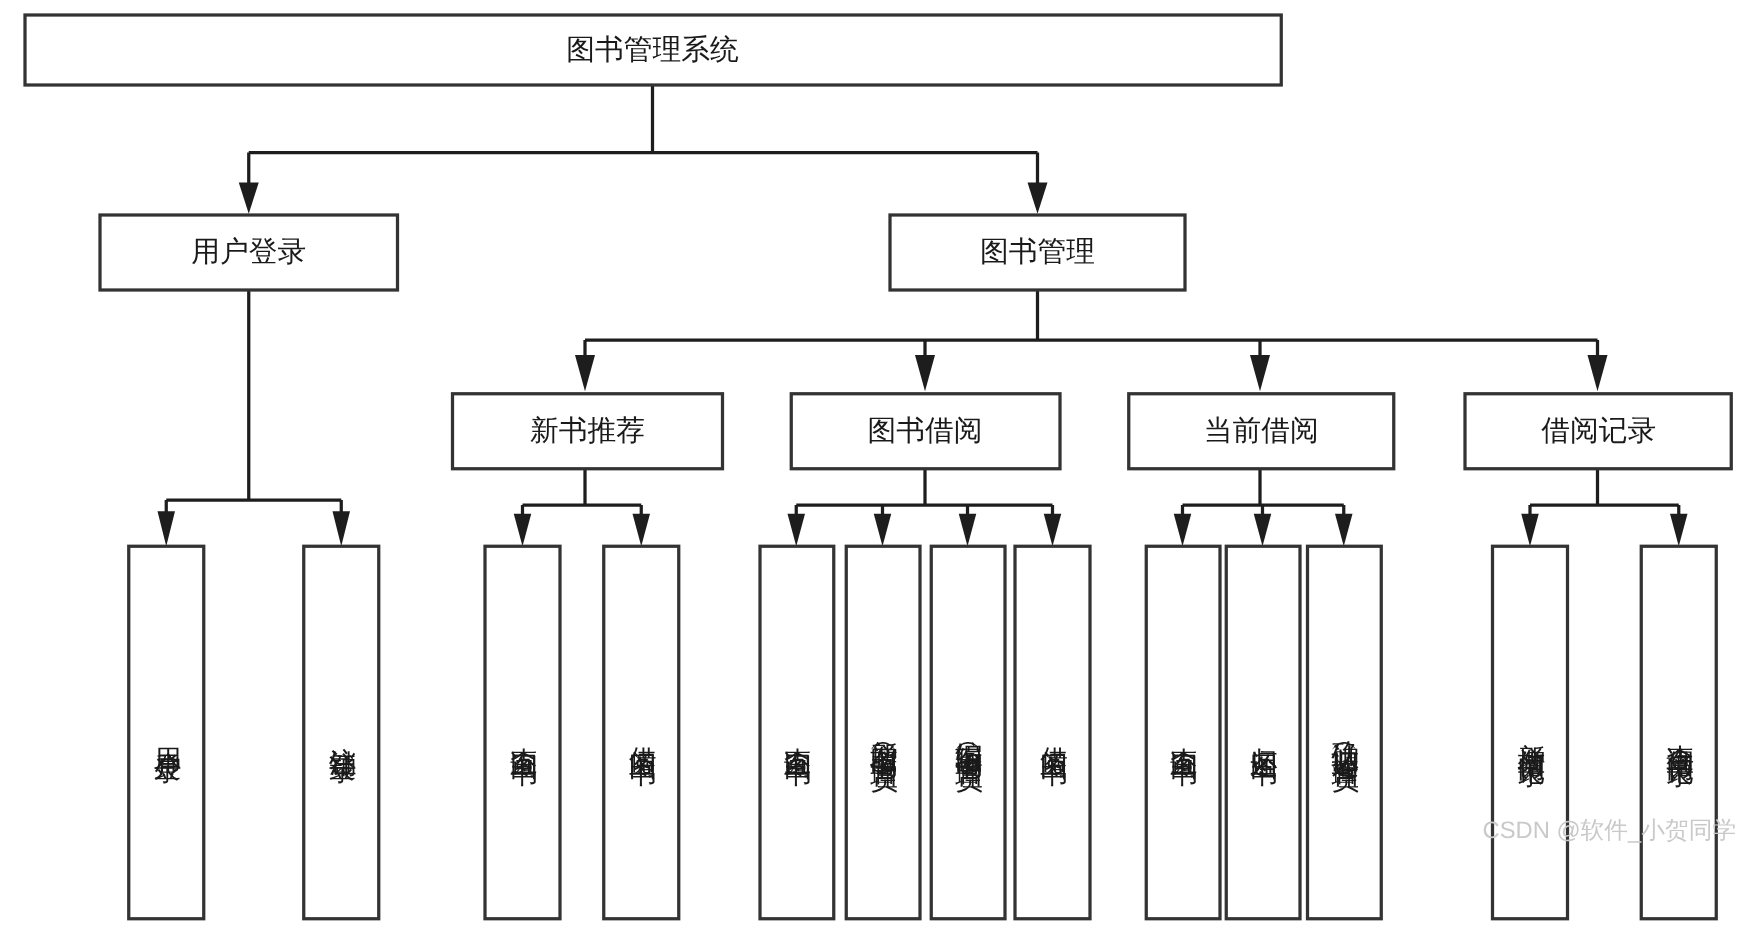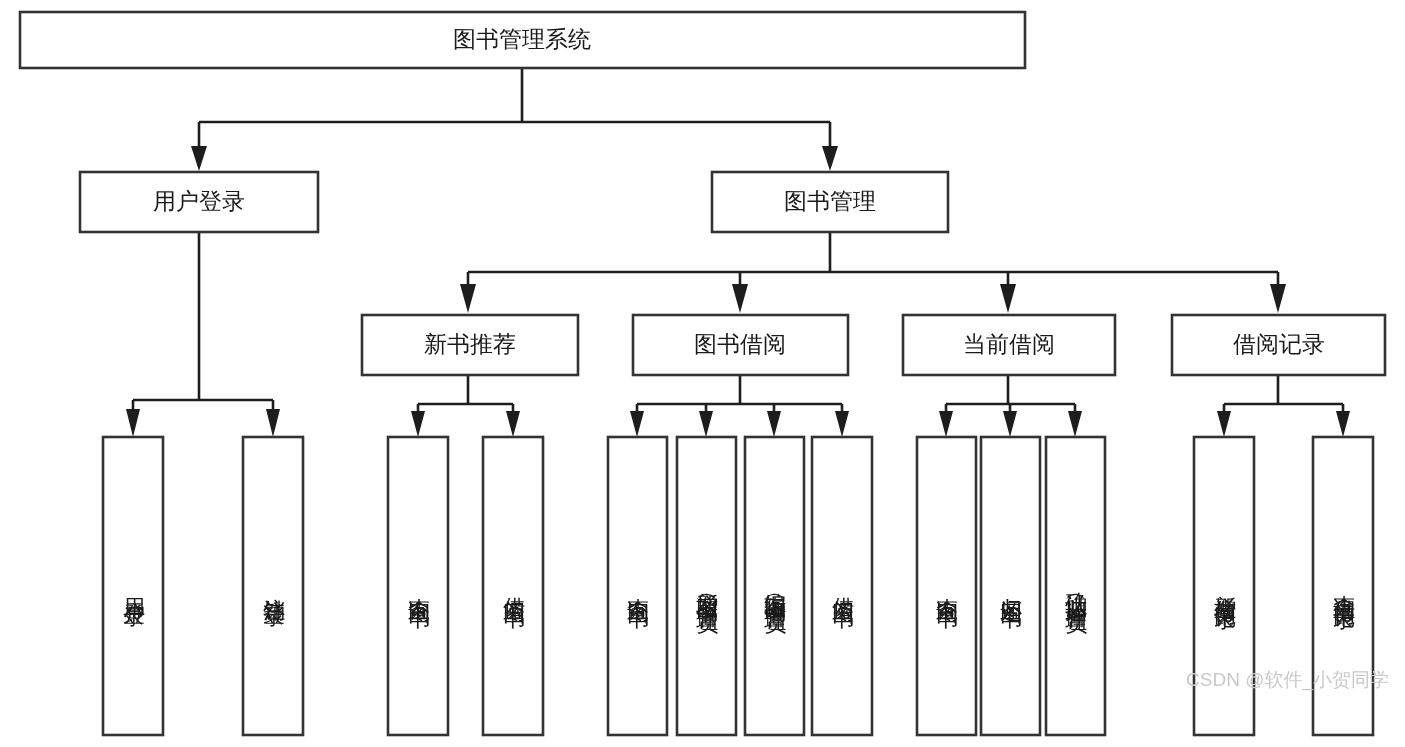--- a/index.html
+++ b/index.html
@@ -51,21 +51,21 @@
     fill: none;
     stroke-linecap: butt;
   }
   .arrow-head {
     fill: #1d1d1d;
     stroke: none;
   }
   .watermark {
     position: absolute;
     right: 16px;
-    bottom: 8px;
+    bottom: 24px;
     font-family: "Liberation Sans", "DejaVu Sans", sans-serif;
     font-size: 19px;
     color: #c9c9c9;
     white-space: nowrap;
     pointer-events: none;
   }
 </style>
 </head>
 <body>
 

